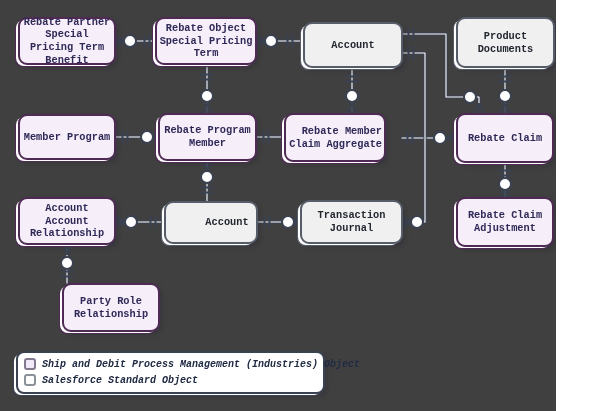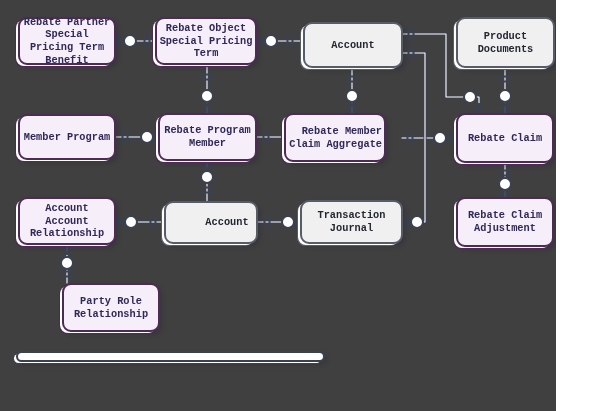--- a/index.html
+++ b/index.html
@@ -216,14 +216,22 @@
         <span>Transaction Journal</span>
       </div>
       <div class="node industries" style="left: 456px; top: 197px; width: 98px; height: 50px;">
         <span>Rebate Claim Adjustment</span>
       </div>
       <div class="node industries" style="left: 18px; top: 283px; width: 98px; height: 49px; margin-left: 44px;">
         <span>Party Role Relationship</span>
       </div>
     </div>
   <div class="legend" id="legend">
+      <div class="legend-row">
+        <span class="legend-swatch industries"></span>
+        <span class="legend-label">Ship and Debit Process Management (Industries) Object</span>
+      </div>
+      <div class="legend-row">
+        <span class="legend-swatch standard"></span>
+        <span class="legend-label">Salesforce Standard Object</span>
+      </div>
     </div>
 </div>
 
 </body></html>

